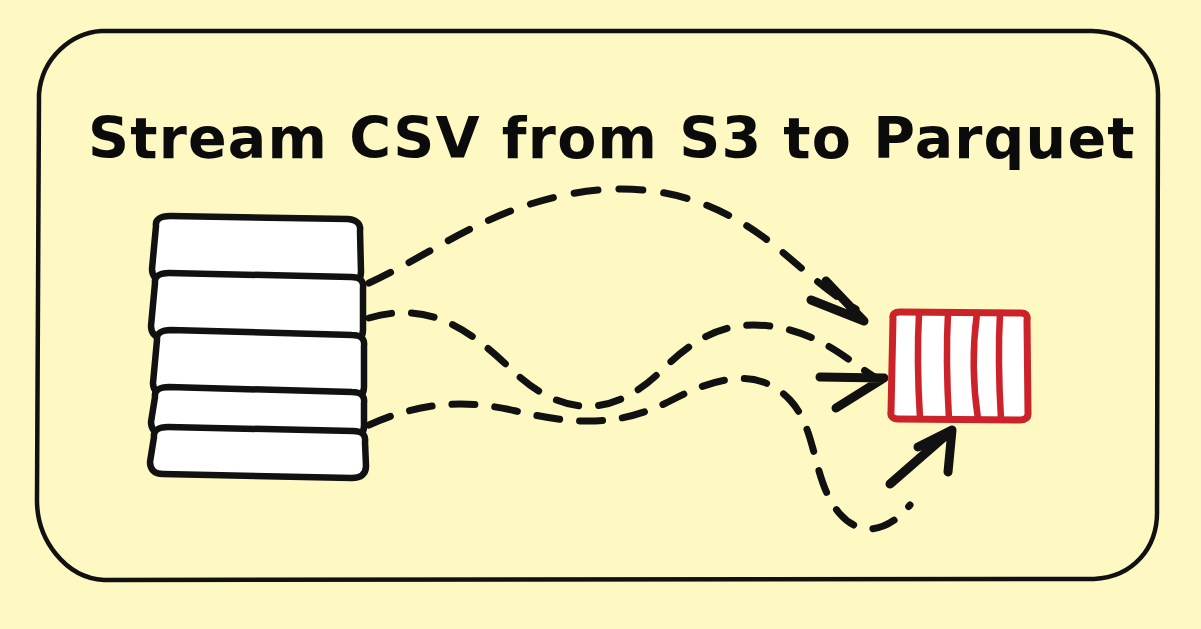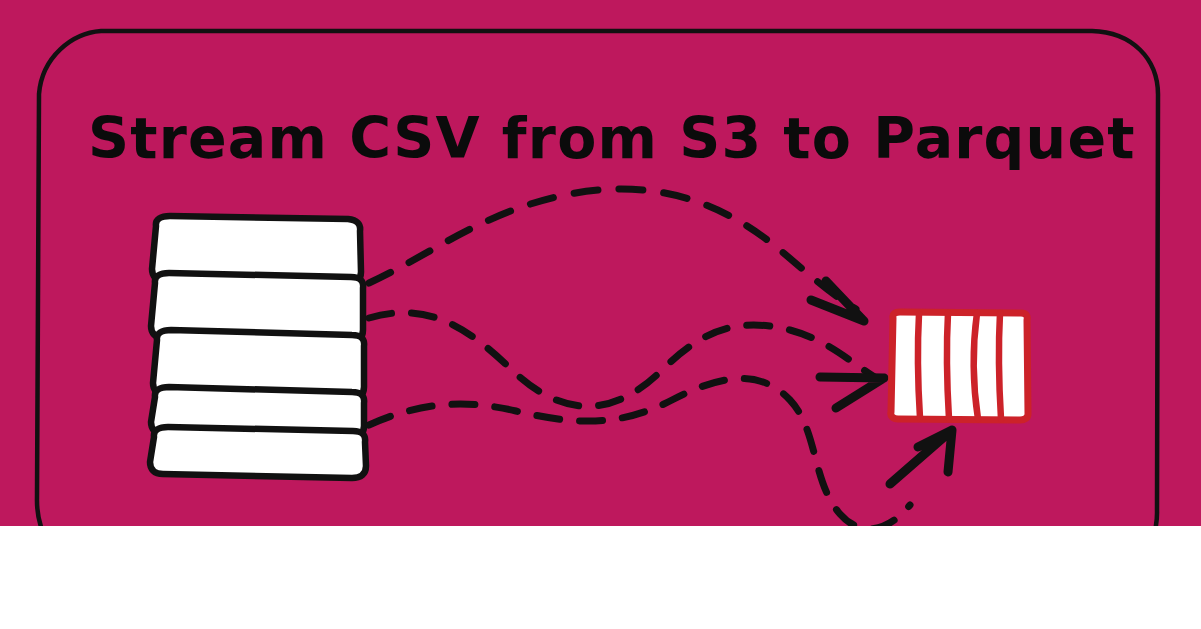--- a/index.html
+++ b/index.html
@@ -60,21 +60,21 @@
     font-weight: bold;
     font-size: 57px;
     fill: #0b0b0b;
     letter-spacing: 1.2px;
     dominant-baseline: alphabetic;
   }
 </style>
 </head>
 <body>
 
-<div id="canvas" style="width: 1201px; height: 526px; background: #be185d;">
+<div id="canvas" style="width: 1201px; height: 629px; background: #fef9c3;">
 
   <svg viewBox="0 0 1201 629" xmlns="http://www.w3.org/2000/svg">
 
     <g>
       <path class="frame-path" id="frame-outline" d="M 101 31
            C 72 33 42 57 39 94
            L 37 498
            C 36 540 66 578 104 580
            L 1094 579
            C 1133 577 1158 548 1157 510

